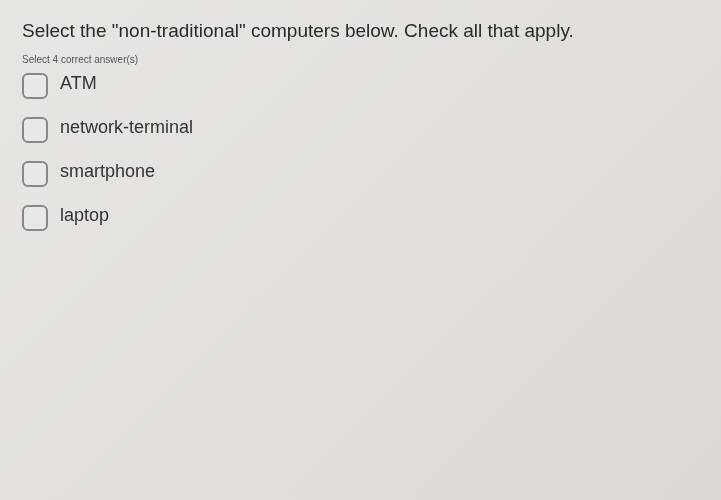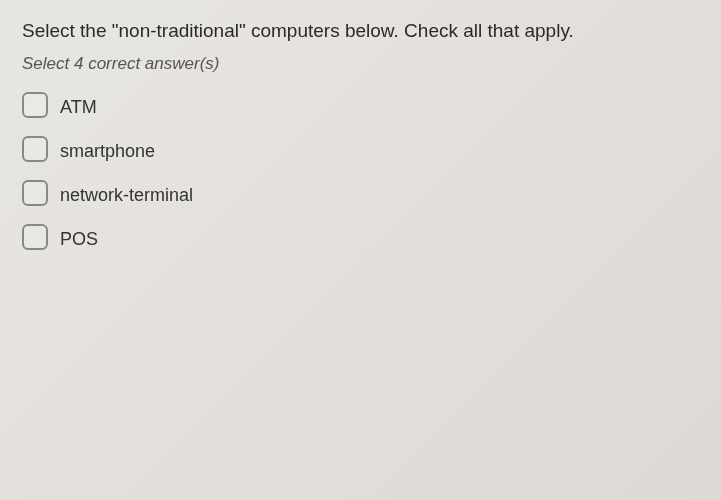--- a/index.html
+++ b/index.html
@@ -16,33 +16,32 @@
       color: #2a2a2a;
     }
     .question {
       font-size: 19px;
       font-weight: 400;
       color: #2a2a2a;
       margin-bottom: 10px;
       line-height: 1.35;
     }
     .instruction {
-      font-size: 17px;
+      font-size: 10px;
       color: #555;
-      margin-bottom: 18px;
-      font-style: italic;
+      margin-bottom: 8px;
     }
     .options {
       display: flex;
       flex-direction: column;
       gap: 18px;
     }
     .option {
       display: flex;
-      align-items: flex-end;
+      align-items: flex-start;
       gap: 12px;
     }
     .checkbox {
       width: 26px;
       height: 26px;
       border: 2px solid #888;
       border-radius: 6px;
       background: rgba(255,255,255,0.15);
       cursor: pointer;
       flex-shrink: 0;
@@ -59,23 +58,23 @@
 <div class="question">Select the "non-traditional" computers below. Check all that apply.</div>
 <div class="instruction">Select 4 correct answer(s)</div>
 
 <div class="options">
   <div class="option">
     <div class="checkbox"></div>
     <span class="option-label">ATM</span>
   </div>
   <div class="option">
     <div class="checkbox"></div>
+    <span class="option-label">network-terminal</span>
+  </div>
+  <div class="option">
+    <div class="checkbox"></div>
     <span class="option-label">smartphone</span>
   </div>
   <div class="option">
     <div class="checkbox"></div>
-    <span class="option-label">network-terminal</span>
-  </div>
-  <div class="option">
-    <div class="checkbox"></div>
-    <span class="option-label">POS</span>
+    <span class="option-label">laptop</span>
   </div>
 </div>
 
 </body></html>

